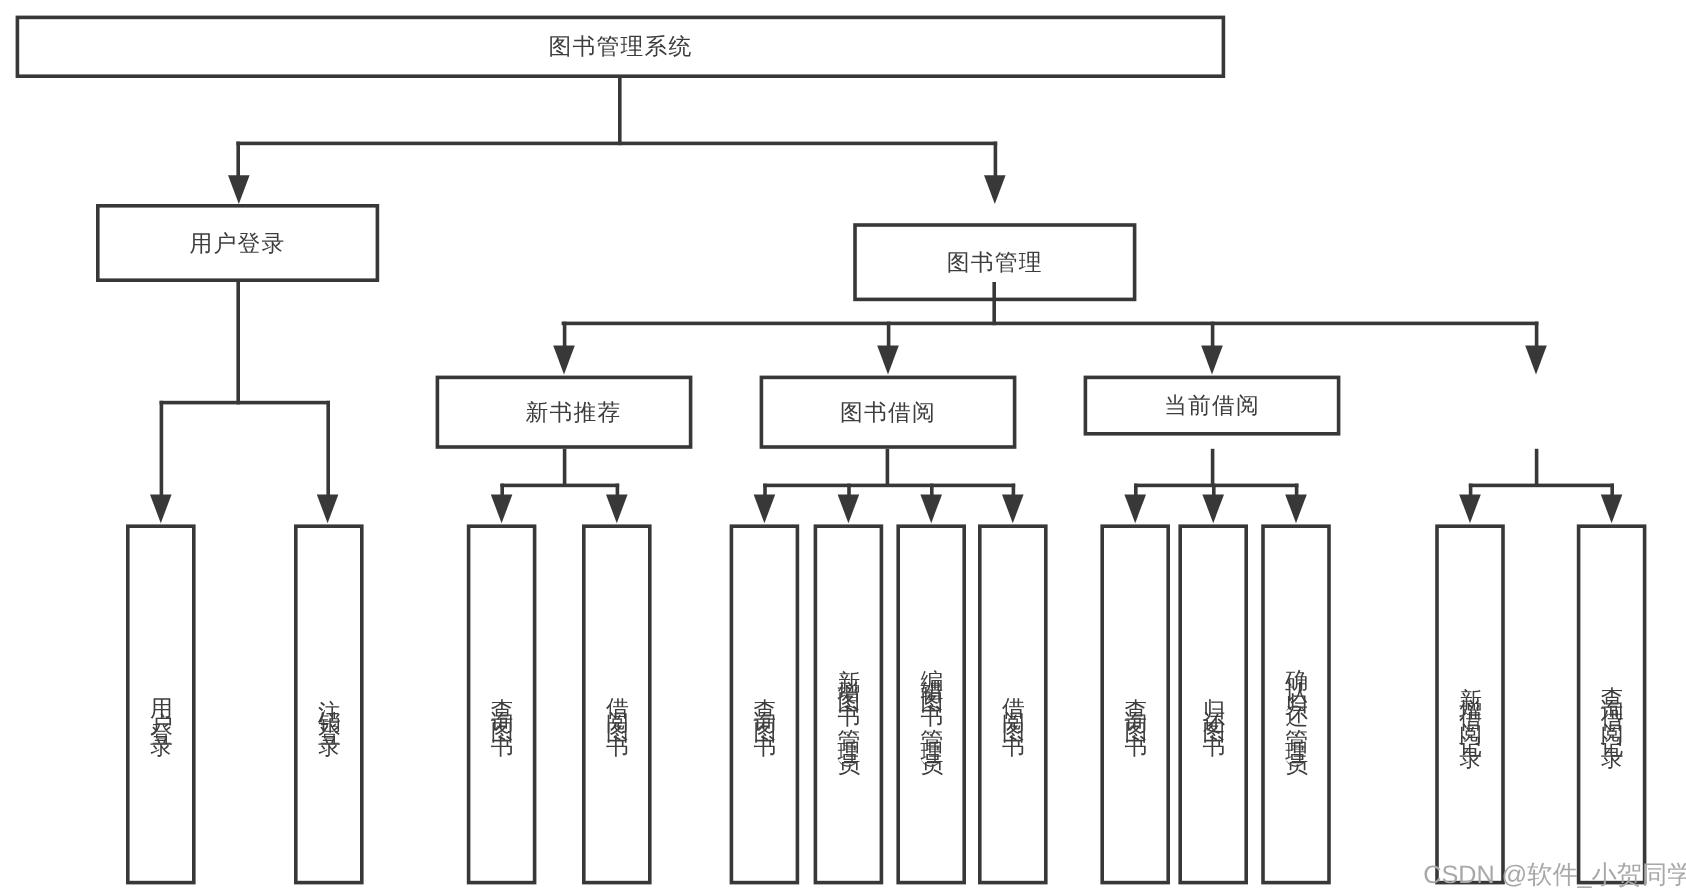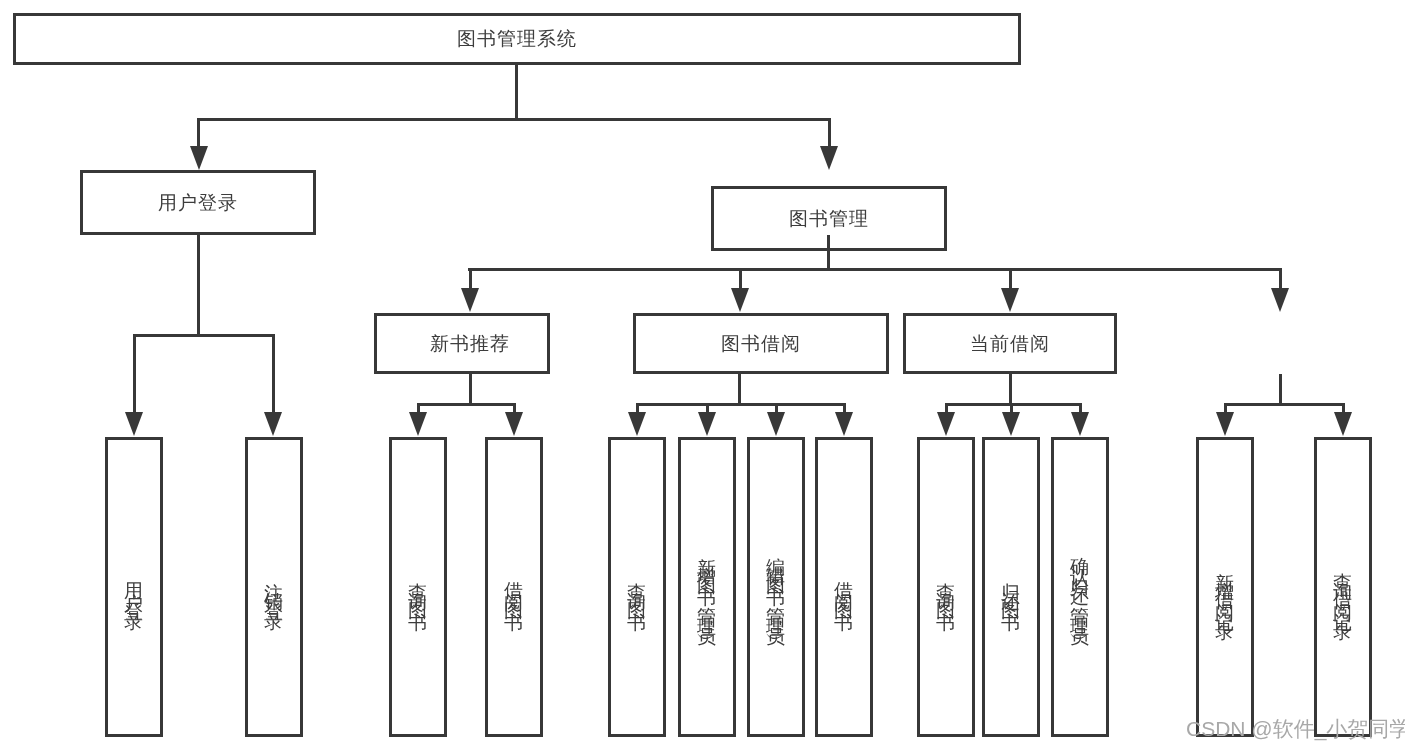--- a/index.html
+++ b/index.html
@@ -82,23 +82,23 @@
   <div class="hline" style="left:468px; top:268px; width:814px;"></div>
   <div class="vline" style="left:469px; top:268px; height:22px;"></div>
   <div class="arrow" style="left:461px; top:288px;"></div>
   <div class="vline" style="left:739px; top:268px; height:22px;"></div>
   <div class="arrow" style="left:731px; top:288px;"></div>
   <div class="vline" style="left:1009px; top:268px; height:22px;"></div>
   <div class="arrow" style="left:1001px; top:288px;"></div>
   <div class="vline" style="left:1279px; top:268px; height:22px;"></div>
   <div class="arrow" style="left:1271px; top:288px;"></div>
 
-  <div class="box" style="left:374px; top:313px; width:176px; height:61px;padding-left:16px;">新书推荐</div>
-  <div class="box" style="left:633px; top:313px; width:256px; height:61px;">图书借阅</div>
-  <div class="box" style="left:903px; top:313px; width:214px; height:61px;">当前借阅</div>
+  <div class="box" style="left:363px; top:313px; width:214px; height:61px;padding-left:16px;">新书推荐</div>
+  <div class="box" style="left:633px; top:313px; width:214px; height:61px;">图书借阅</div>
+  <div class="box" style="left:903px; top:313px; width:214px; height:50px;">当前借阅</div>
 
   <div class="vline" style="left:469px; top:374px; height:31px;"></div>
   <div class="hline" style="left:417px; top:403px; width:99px;"></div>
   <div class="vline" style="left:417px; top:403px; height:11px;"></div>
   <div class="arrow" style="left:409px; top:412px;"></div>
   <div class="vline" style="left:513px; top:403px; height:11px;"></div>
   <div class="arrow" style="left:505px; top:412px;"></div>
 
   <div class="vline" style="left:738px; top:374px; height:31px;"></div>
   <div class="hline" style="left:636px; top:403px; width:210px;"></div>

